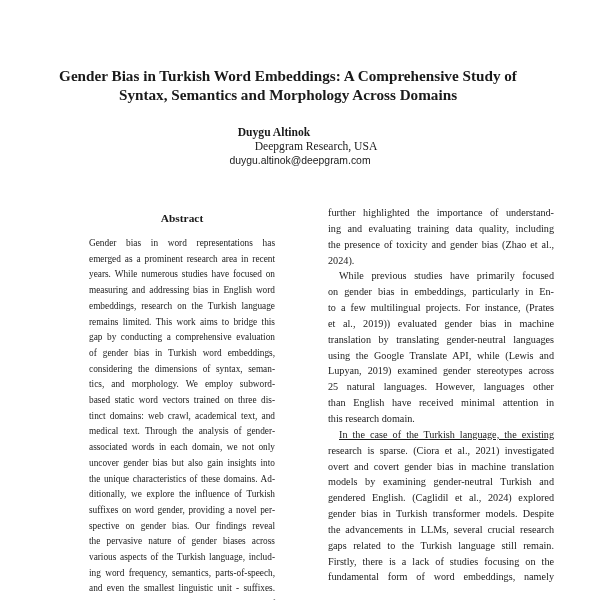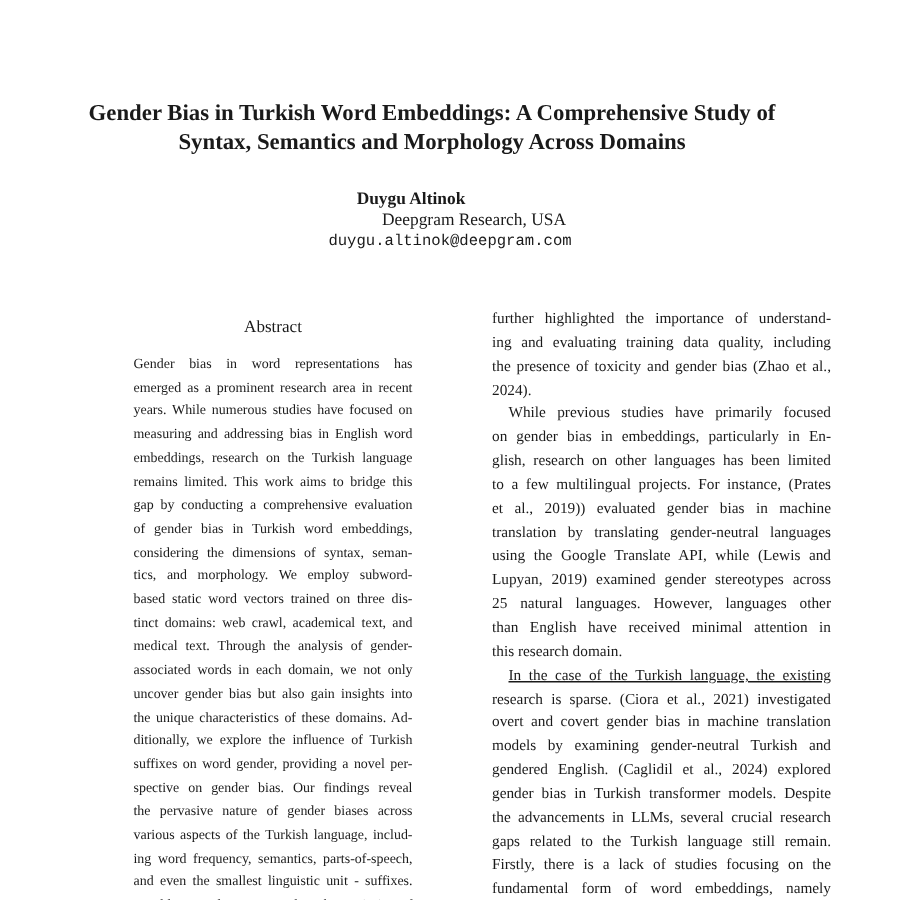--- a/index.html
+++ b/index.html
@@ -1,21 +1,21 @@
 <!DOCTYPE html>
 <html><head>
 <meta charset="utf-8">
 <style>
   html, body { margin: 0; padding: 0; background: #ffffff; }
   body { width: 600px; height: 600px; overflow: hidden; position: relative; color: #1a1a1a; font-family: "Liberation Serif", serif; }
   .title { position: absolute; left: 28px; width: 520px; top: 66px; text-align: center; font-weight: bold; font-size: 15.2px; line-height: 19px; }
   .author { position: absolute; left: 0; width: 548px; top: 126px; text-align: center; font-weight: bold; font-size: 11.6px; line-height: 14px; }
   .affil { position: absolute; left: 0; width: 600px; top: 140px; text-align: center; font-size: 11.6px; line-height: 14px; padding-left: 16px; }
-  .email { position: absolute; left: 0; width: 600px; top: 154px; text-align: center; font-family: Liberation Mono, monospace; font-size: 10.4px; line-height: 14px; }
-  .abs-head { position: absolute; left: 88px; width: 188px; top: 211px; text-align: center; font-weight: normal; font-size: 11.4px; line-height: 14px; }
+  .email { position: absolute; left: 0; width: 600px; top: 154px; text-align: center; font-family: Liberation Sans, sans-serif; font-size: 10.4px; line-height: 14px; }
+  .abs-head { position: absolute; left: 88px; width: 188px; top: 211px; text-align: center; font-weight: bold; font-size: 11.4px; line-height: 14px; }
   .col { position: absolute; font-size: 10.2px; line-height: 15.75px; text-align: justify; hyphens: manual; }
   .col-left { left: 89px; width: 186px; top: 236px; font-size: 9.3px; line-height: 15.7px; }
   .col-right { left: 308px; width: 226px; top: 205px; font-size: 10.2px; line-height: 15.85px; margin-left: 20px; }
   .col p { margin: 0; }
   .indent { text-indent: 11px; }
   .col .ln { display: block; text-align: justify; text-align-last: justify; white-space: nowrap; }
   .col .ln.last { text-align-last: left; }
 </style>
 </head>
 <body>
@@ -60,21 +60,20 @@
 <div class="col col-right">
   <p id="rp1">
       <span class="ln">further highlighted the importance of understand-</span>
       <span class="ln">ing and evaluating training data quality, including</span>
       <span class="ln">the presence of toxicity and gender bias (Zhao et al.,</span>
       <span class="ln last">2024).</span>
     </p>
   <p class="indent" id="rp2" style="text-indent: 0px;">
       <span class="ln" style="padding-left: 11px;">While previous studies have primarily focused</span>
       <span class="ln">on gender bias in embeddings, particularly in En-</span>
-      <span class="ln">glish, research on other languages has been limited</span>
       <span class="ln">to a few multilingual projects. For instance, (Prates</span>
       <span class="ln">et al., 2019)) evaluated gender bias in machine</span>
       <span class="ln">translation by translating gender-neutral languages</span>
       <span class="ln">using the Google Translate API, while (Lewis and</span>
       <span class="ln">Lupyan, 2019) examined gender stereotypes across</span>
       <span class="ln">25 natural languages.  However, languages other</span>
       <span class="ln">than English have received minimal attention in</span>
       <span class="ln last">this research domain.</span>
     </p>
   <p class="indent" id="rp3" style="text-indent: 0px;">

